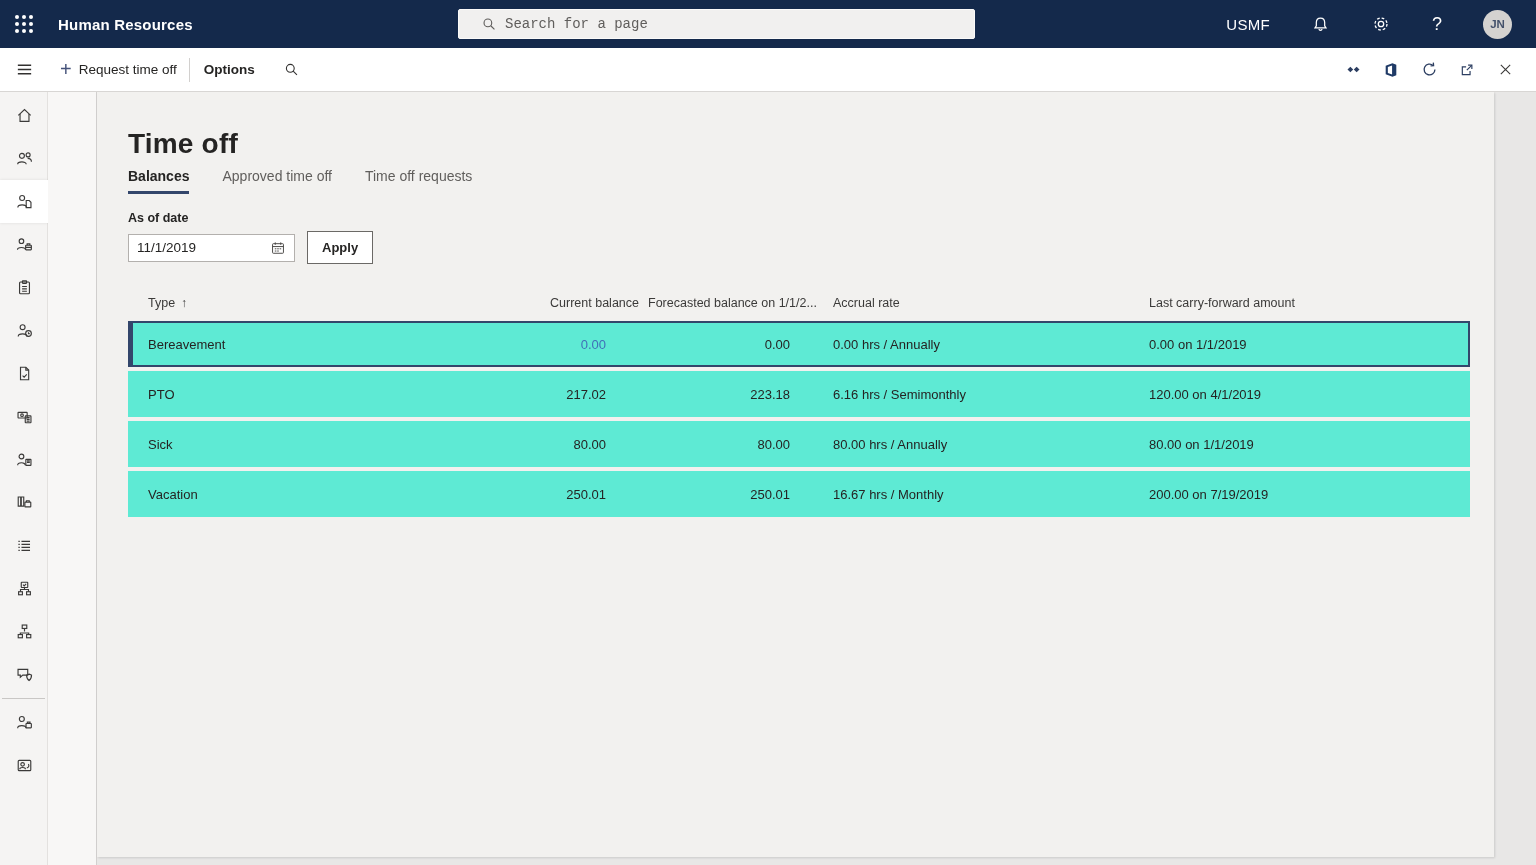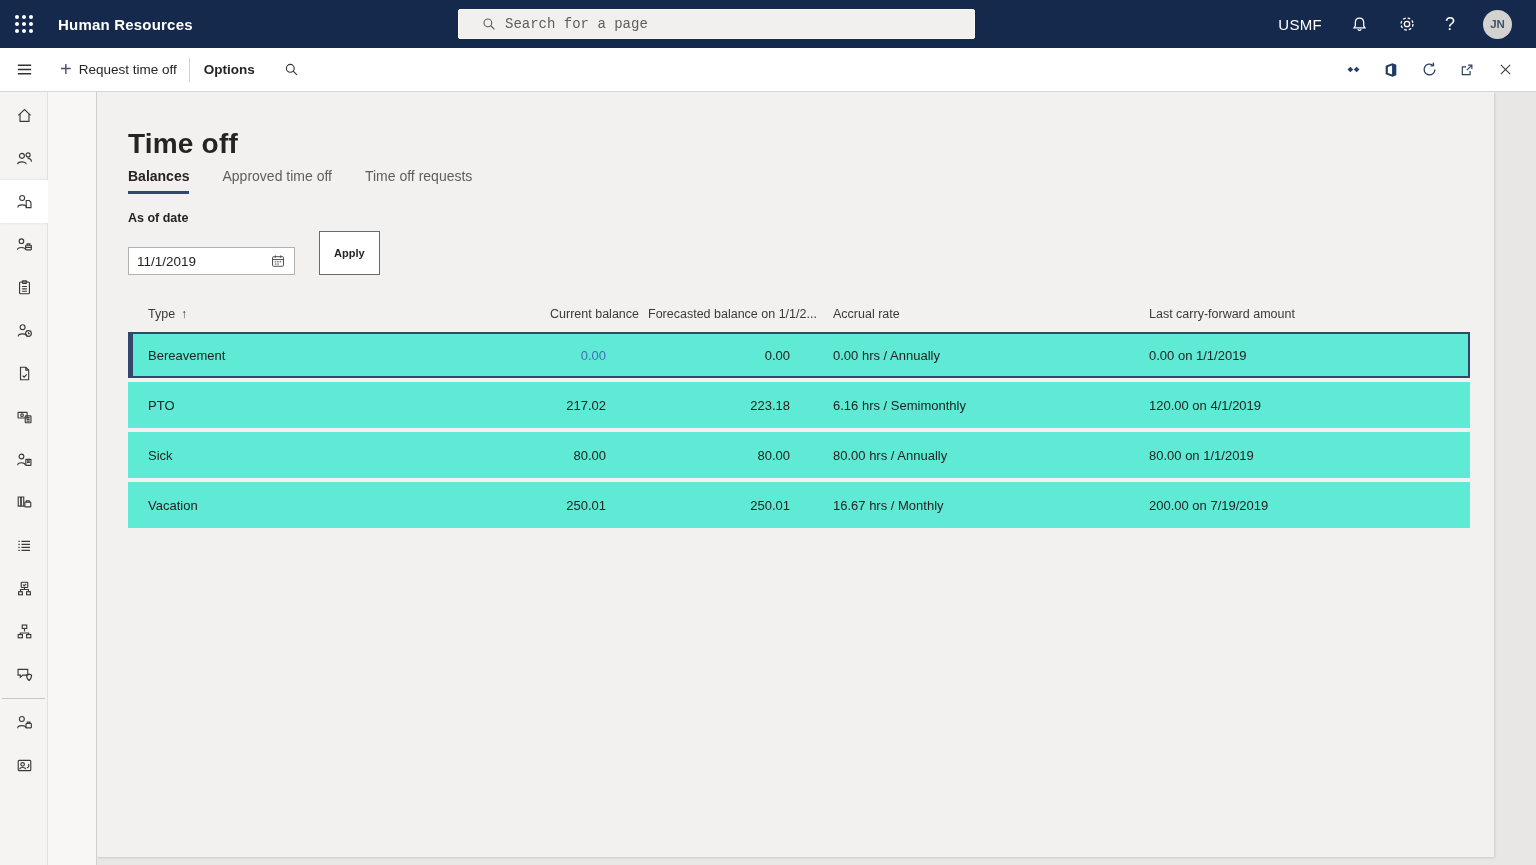--- a/index.html
+++ b/index.html
@@ -15,21 +15,21 @@
   
   .topbar{height:48px;background:var(--topbar-bg,#14294b);display:flex;align-items:center;position:relative;color:#fff;}
   .waffle{width:48px;height:48px;display:flex;align-items:center;justify-content:center;cursor:pointer;}
   .waffle-grid{display:grid;grid-template-columns:repeat(3,4px);grid-template-rows:repeat(3,4px);gap:3px;}
   .waffle-grid span{width:4px;height:4px;border-radius:50%;background:#fff;}
   .app-title{font-size:15px;font-weight:700;margin-left:10px;letter-spacing:.2px;}
   .top-search{position:absolute;left:458px;top:9px;width:517px;height:30px;background:#f1f0ef;border:1px solid #fbfaf9;border-radius:2px;display:flex;align-items:center;padding:0 8px;}
   .top-search svg{flex:0 0 auto;margin:0 8px 0 14px;}
   .top-search input{border:none;outline:none;background:transparent;font-size:14px;color:#737373;width:100%;font-family:Liberation Mono, monospace;}
   .top-search input::placeholder{color:#605e5c;}
-  .top-right{margin-left:auto;display:flex;align-items:center;gap:0;padding-right:10px;}
+  .top-right{margin-left:auto;display:flex;align-items:center;gap:13px;padding-right:10px;}
   .top-right .tb-item{height:48px;display:flex;align-items:center;justify-content:center;padding:0 14px;cursor:pointer;}
   .company{font-size:15px;letter-spacing:.3px;}
   .help-q{font-size:18px;color:#fff;font-weight:400;}
   .avatar{width:29px;height:29px;border-radius:50%;background:#d4d2d0;color:#44516b;font-size:11.5px;font-weight:700;display:flex;align-items:center;justify-content:center;}
 
   
   .action-bar{height:44px;background:#fff;border-bottom:1px solid #d8d6d4;display:flex;align-items:center;position:relative;}
   .burger{width:48px;height:44px;display:flex;align-items:center;justify-content:center;cursor:pointer;}
   .ab-btn{display:flex;align-items:center;gap:7px;font-size:13.5px;color:#252423;padding:0 12px;height:44px;cursor:pointer;}
   .ab-btn .plus{font-size:20px;font-weight:400;color:#44527a;line-height:1;margin-top:-2px;}
@@ -46,25 +46,25 @@
   .nav-item.selected{background:#fff;box-shadow:0 0 3px rgba(0,0,0,.10);}
   .nav-div{height:1px;background:#c9c7c5;margin:2px 2px;}
   .gutter{width:49px;background:#f8f7f6;border-right:1px solid #d2d0cf;flex:0 0 49px;}
   .card{flex:1 1 auto;margin-right:42px;margin-bottom:8px;background:#f2f1ef;box-shadow:1px 1px 2px rgba(0,0,0,.12);padding:36px 24px 0 31px;overflow:hidden;}
 
   .page-title{font-size:28px;font-weight:600;color:#252423;letter-spacing:.2px;}
   .tabs{display:flex;gap:33px;margin-top:8px;}
   .tab{font-size:14px;color:#605e5c;padding-bottom:7px;border-bottom:3px solid transparent;cursor:pointer;}
   .tab.active{color:#252423;font-weight:700;border-bottom-color:var(--accent,#33466b);}
   .asof-label{margin-top:17px;font-size:12.5px;font-weight:600;color:#252423;}
-  .filter-row{display:flex;align-items:flex-end;gap:12px;margin-top:6px;}
+  .filter-row{display:flex;align-items:center;gap:12px;margin-top:6px;}
   .date-input{width:167px;height:28px;background:#fff;border:1px solid #b3b0ad;display:flex;align-items:center;padding:0 8px;position:relative;}
   .date-input input{border:none;outline:none;font-size:13.5px;width:100%;color:#252423;font-family:inherit;background:transparent;}
   .date-input svg{flex:0 0 auto;}
-  .apply-btn{height:44px;padding:0 14px;background:#fff;border:1px solid #6b6966;font-size:11px;font-weight:600;color:#252423;cursor:pointer;font-family:inherit;margin-left:12px;}
+  .apply-btn{height:33px;padding:0 14px;background:#fff;border:1px solid #6b6966;font-size:13px;font-weight:600;color:#252423;cursor:pointer;font-family:inherit;}
 
   
   .grid{margin-top:25px;width:1342px;}
   .g-row{display:grid;grid-template-columns:399px 92px 190px 4px 316px 1fr;align-items:center;padding:0 20px;}
   .g-head{height:28px;font-size:12.5px;color:#3b3a39;}
   .g-head .hc{white-space:nowrap;overflow:hidden;}
   .c-cur{text-align:right;}
   .c-fc{text-align:right;}
   .g-head .c-fc{text-align:left;padding-left:9px;}
   .row{height:46px;background:#5eead4;font-size:13px;color:#252423;margin-top:4px;cursor:pointer;}

